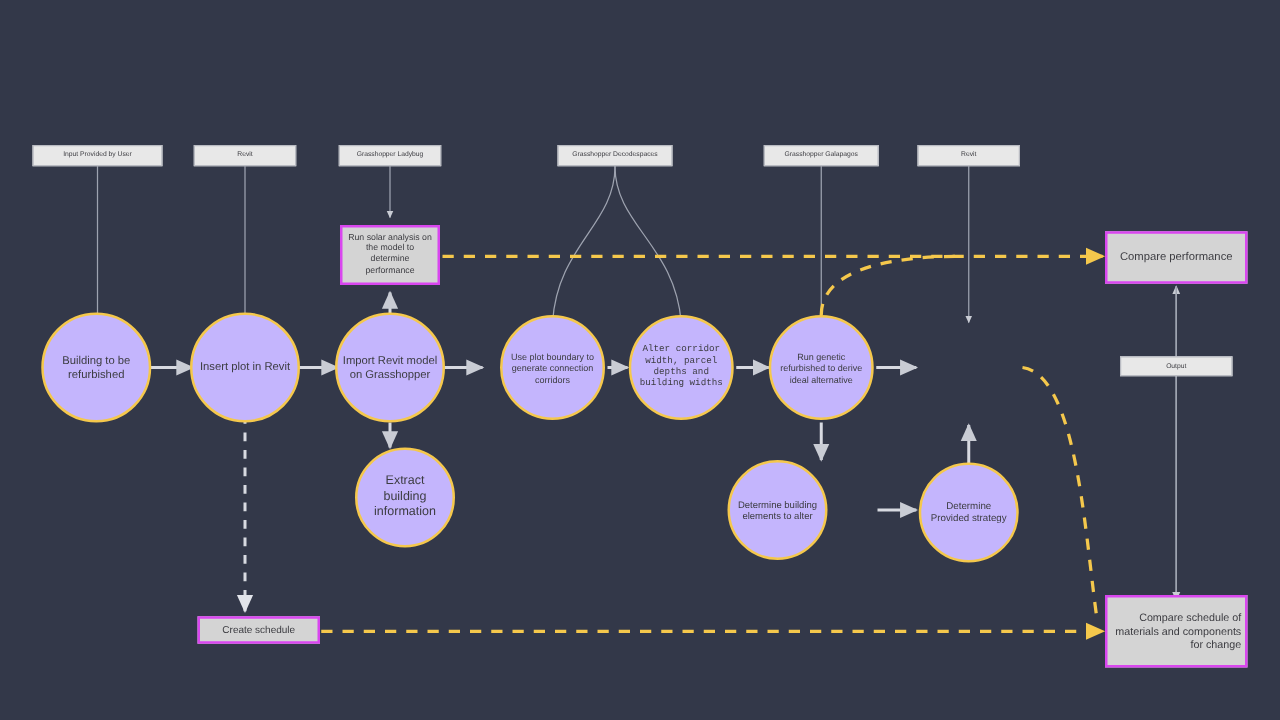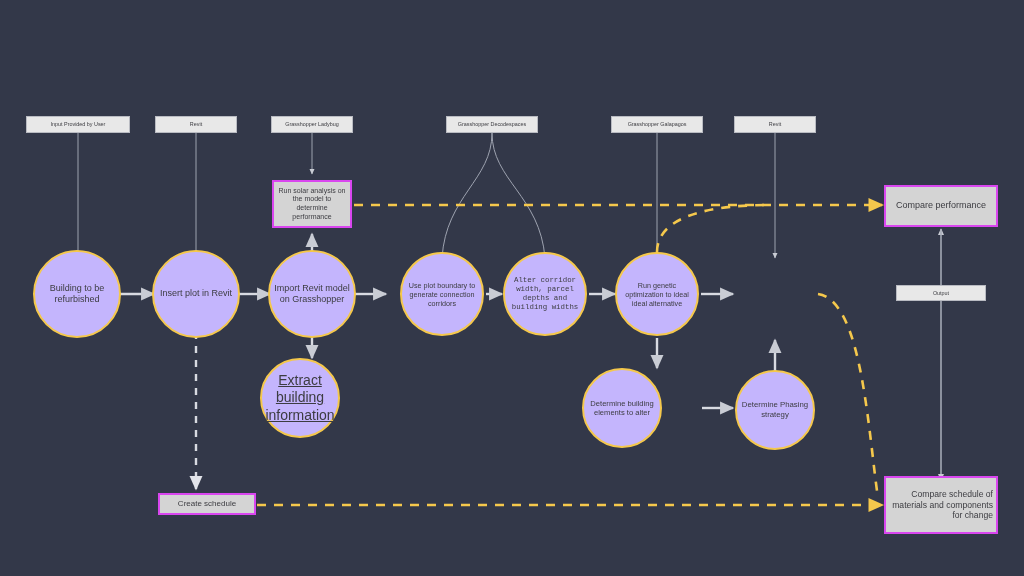--- a/index.html
+++ b/index.html
@@ -155,43 +155,43 @@
   </div>
 
   <div class="node" style="left:152px;top:250px;width:88px;height:88px;font-size:9px;">
     <span>Insert plot in Revit</span>
   </div>
 
   <div class="node" style="left:268px;top:250px;width:88px;height:88px;font-size:9px;">
     <span>Import Revit model on Grasshopper</span>
   </div>
 
-  <div class="node" style="left:260px;top:358px;width:80px;height:80px;font-size:14px;text-decoration:underline;">
+  <div class="node" style="left:284px;top:358px;width:80px;height:80px;font-size:10px;">
     <span>Extract building information</span>
   </div>
 
   <div class="node" style="left:400px;top:252px;width:84px;height:84px;font-size:7.2px;">
     <span>Use plot boundary to generate connection corridors</span>
   </div>
 
   <div class="node" style="left:503px;top:252px;width:84px;height:84px;font-size:7.4px;font-family:Liberation Mono, monospace;">
     <span>Alter corridor width, parcel depths and building widths</span>
   </div>
 
   <div class="node" style="left:615px;top:252px;width:84px;height:84px;font-size:7.2px;">
-    <span>Run genetic optimization to ideal ideal alternative</span>
+    <span>Run genetic refurbished to derive ideal alternative</span>
   </div>
 
 
   <div class="node" style="left:582px;top:368px;width:80px;height:80px;font-size:7.6px;">
     <span>Determine building elements to alter</span>
   </div>
 
   <div class="node" style="left:735px;top:370px;width:80px;height:80px;font-size:7.8px;">
-    <span>Determine Phasing strategy</span>
+    <span>Determine Provided strategy</span>
   </div>
 
   <div class="ybox" style="left:272px;top:180px;width:80px;height:48px;font-size:7px;">
     <span>Run solar analysis on the model to determine performance</span>
   </div>
 
   <div class="ybox" style="left:158px;top:493px;width:98px;height:22px;font-size:8px;align-items:center;">
     <span>Create schedule</span>
   </div>
 

